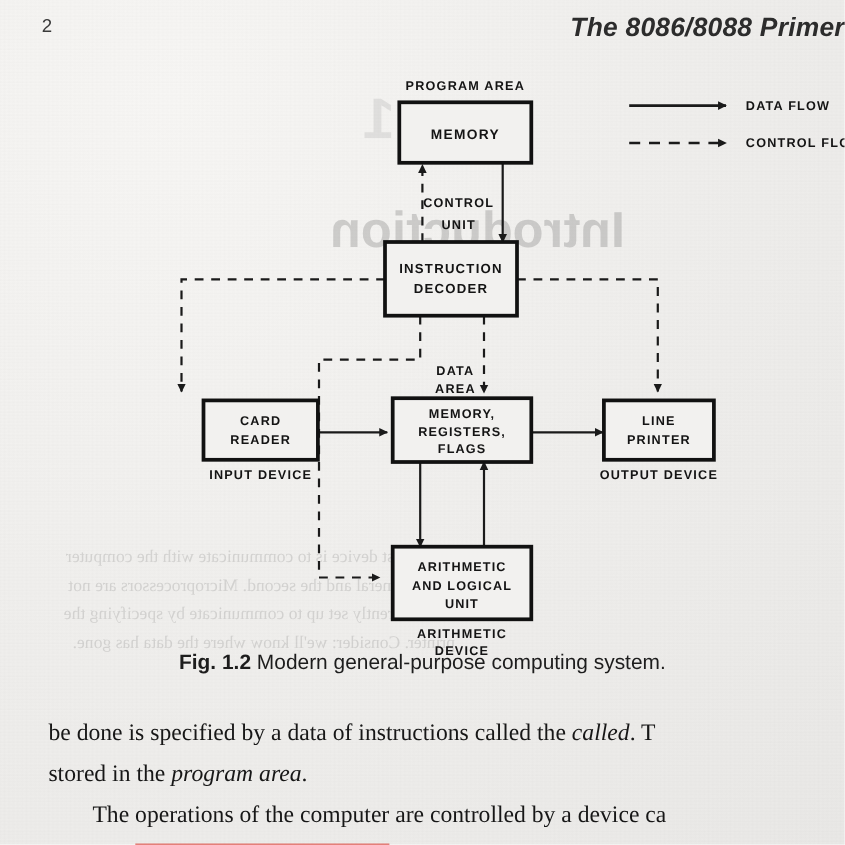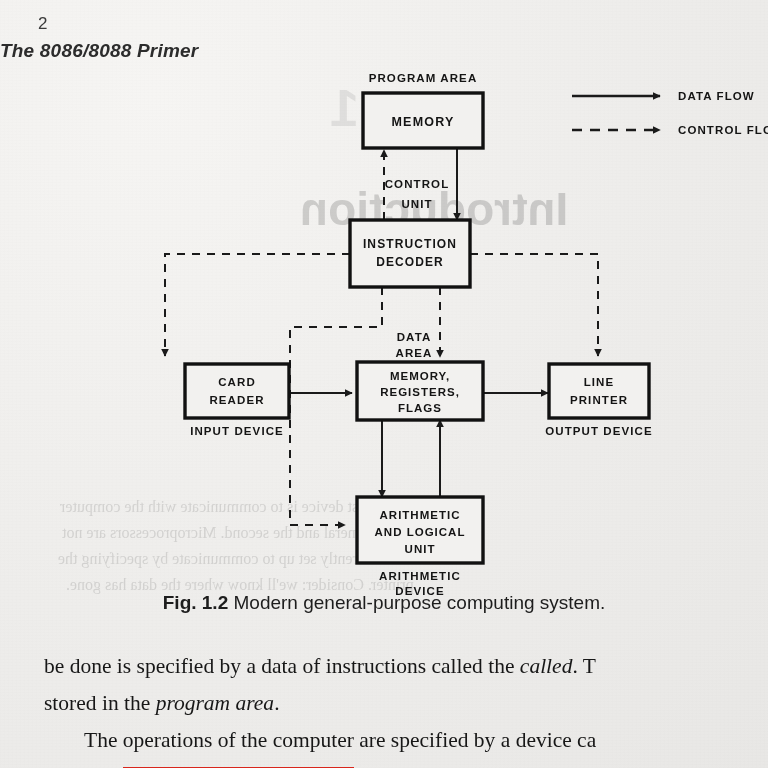--- a/index.html
+++ b/index.html
@@ -45,28 +45,27 @@
     position: absolute;
     left: 38px; top: 14px;
     font-family: "Liberation Sans", sans-serif;
     font-size: 17px;
     color: #3a3a3a;
   }
   #runtitle {
     position: absolute;
     left: 0; top: 12px;
     width: 768px;
-    text-align: left;
+    text-align: right;
     font-family: "Liberation Sans", sans-serif;
     font-style: italic;
     font-weight: bold;
-    font-size: 19px;
+    font-size: 24px;
     letter-spacing: .2px;
     color: #2c2c2c;
-    margin-top: 28px;
   }
 
   
   .ghost {
     position: absolute;
     color: rgba(80,80,80,.17);
     font-family: "Liberation Sans", sans-serif;
     white-space: nowrap;
     transform: scaleX(-1);
     pointer-events: none;
@@ -271,16 +270,16 @@
   </div>
 
   <div id="caption">
     <span class="figno">Fig. 1.2</span>
     <span>Modern general-purpose computing system.</span>
   </div>
 
   <div id="body-copy">
     <div class="para"><span>be done is specified by a data of instructions called the </span><i>called</i><span>. T</span></div>
     <div class="para"><span>stored in the </span><i>program area</i><span>.</span></div>
-    <div class="para indent"><span>The </span><span class="redunder">operations of the computer</span><span> are specified by a device ca</span></div>
+    <div class="para indent"><span>The </span><span class="redunder">operations of the computer</span><span> are controlled by a device ca</span></div>
   </div>
 
 </div>
 
 </body></html>

